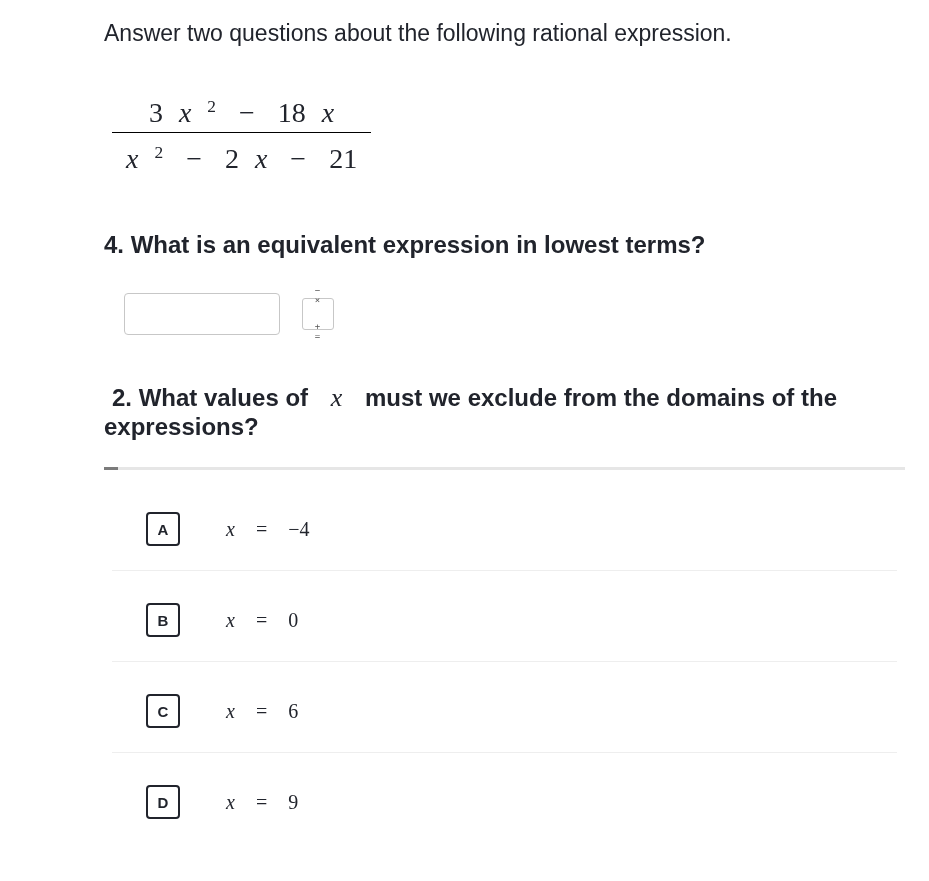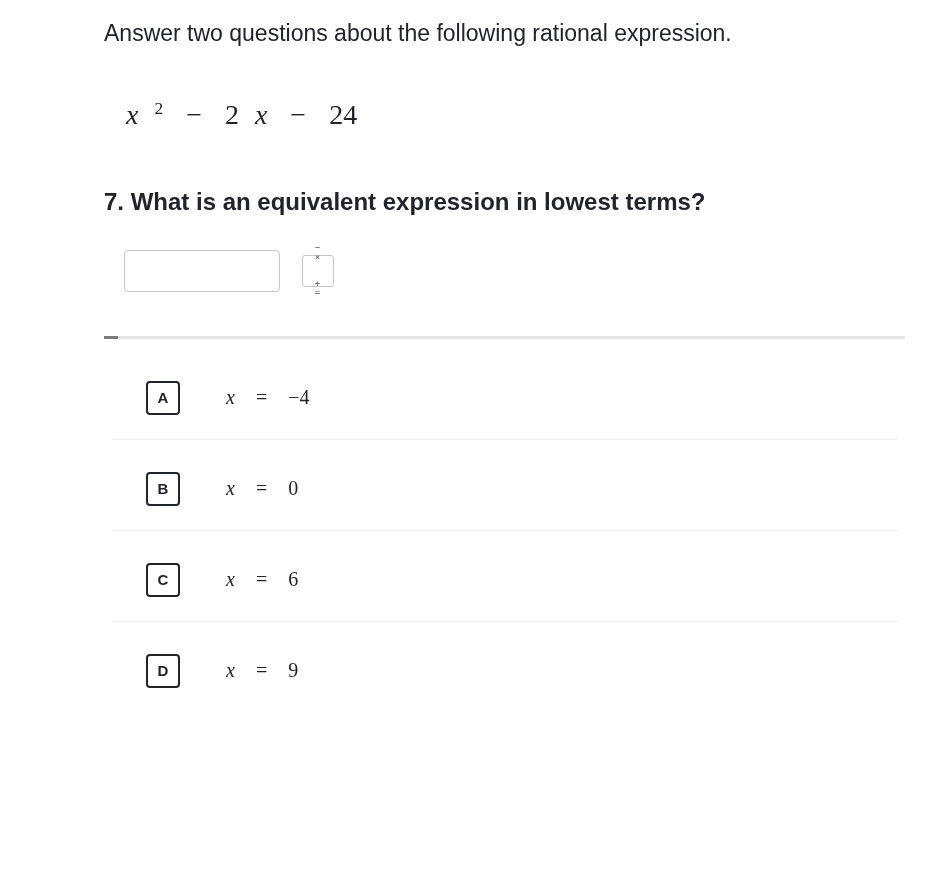--- a/index.html
+++ b/index.html
@@ -147,33 +147,37 @@
   .choice-math .x { font-style: italic; }
 </style>
 </head>
 <body>
 
 <div class="content">
 
   <div class="intro topcut">Answer two questions about the following rational expression.</div>
 
   <div class="fraction">
-    <span class="den"><span class="mathserif">x</span><span class="sup">2</span> <span class="nrm">−</span> <span class="nrm">2</span><span class="mathserif">x</span> <span class="nrm">−</span> <span class="nrm">24</span></span>
+    <span class="num"><span class="nrm">3</span><span class="mathserif">x</span><span class="sup">2</span> <span class="nrm">−</span> <span class="nrm">18</span><span class="mathserif">x</span></span>
+    <span class="den"><span class="mathserif">x</span><span class="sup">2</span> <span class="nrm">−</span> <span class="nrm">2</span><span class="mathserif">x</span> <span class="nrm">−</span> <span class="nrm">21</span></span>
   </div>
 
-  <div class="q-heading">7. What is an equivalent expression in lowest terms?</div>
+  <div class="q-heading">4. What is an equivalent expression in lowest terms?</div>
 
   <div class="input-row">
     <input class="text-input" type="text" value="" style="">
     <button class="math-btn">
       <span>− ×</span>
       <span>+ =</span>
     </button>
   </div>
 
+  <div class="q-heading">
+    <span>2. What values of </span><span class="mathvar">x</span><span> must we exclude from the domains of the expressions?</span>
+  </div>
 
 
   <div class="choices-hr"></div>
 
   <div>
     <div class="choice">
       <div class="letter-box">A</div>
       <div class="choice-math"><span class="x">x</span><span> = </span><span>−4</span></div>
     </div>
     <div class="choice">

